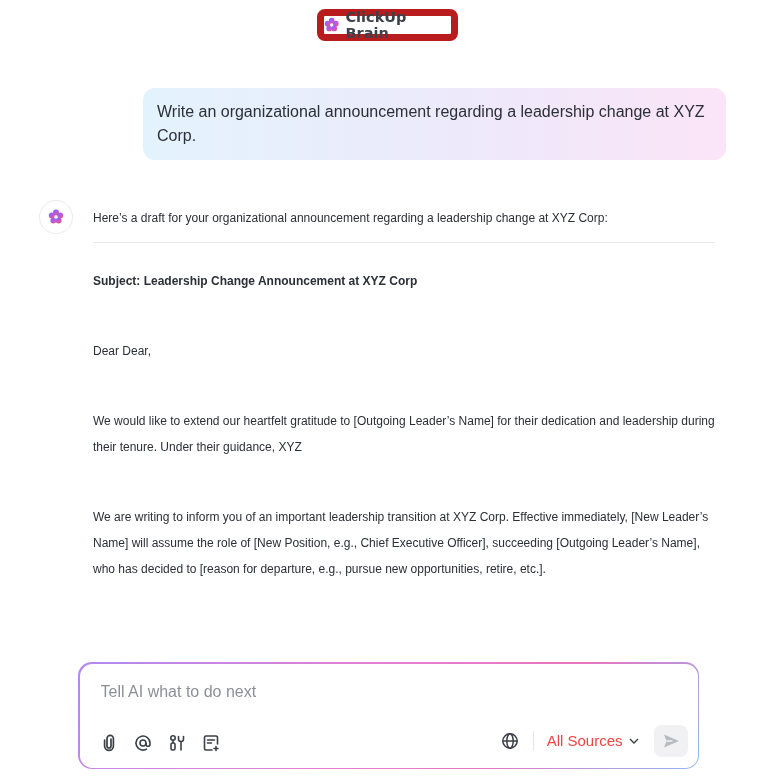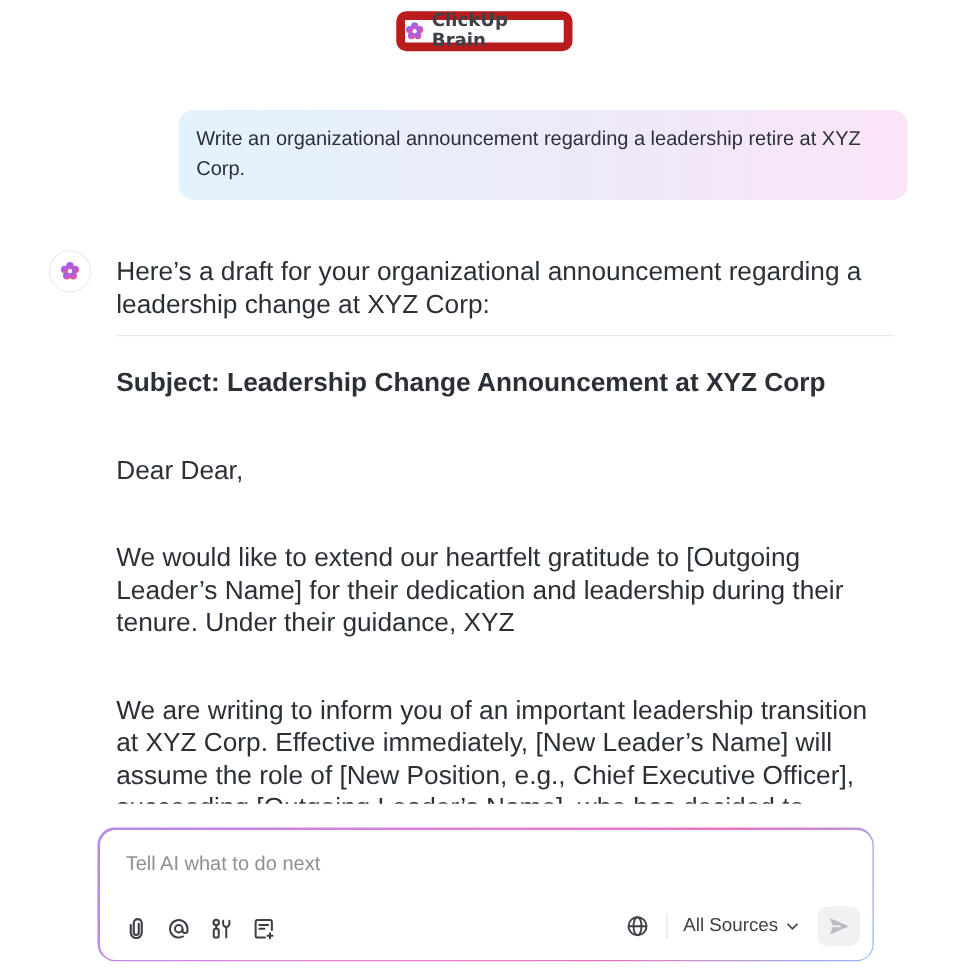--- a/index.html
+++ b/index.html
@@ -22,21 +22,21 @@
     background: linear-gradient(90deg, #e3f3fd 0%, #ede9fb 55%, #fbe4f7 100%);
     font-size: 16px; line-height: 24px; color: #2b2f36;
   }
   .ai-avatar {
     position: absolute; left: 39px; top: 200px; width: 34px; height: 34px;
     border-radius: 50%; border: 1px solid #ececef; box-sizing: border-box;
     display: flex; align-items: center; justify-content: center; background: #fff;
   }
   .ai-response {
     position: absolute; left: 93px; top: 205px; width: 622px;
-    font-size: 21px; line-height: 26px; color: #2b2f36;
+    font-size: 12px; line-height: 26px; color: #2b2f36;
   }
   .ai-intro { margin: 0; }
   .divider { height: 1px; background: #e8e8ea; margin: 11px 0 0 0; }
   .subject { font-weight: bold; margin-top: 25px; margin-bottom: 0; }
   .para { margin: 44px 0 0 0; }
   .clip { position: absolute; left: 0; top: 0; width: 768px; height: 643px; overflow: hidden; }
   .composer {
     position: absolute; left: 78px; top: 662px; width: 621px; height: 107px;
     border-radius: 14px; box-sizing: border-box; padding: 1.5px;
     background: linear-gradient(135deg, #b08af0 0%, #e77fd0 45%, #e774c0 70%, #8eb8f2 100%);
@@ -48,21 +48,21 @@
     position: absolute; left: 21px; top: 19px; width: 560px; border: none; outline: none;
     font-size: 16px; color: #2b2f36; background: transparent; padding: 0;
     font-family: "Liberation Sans", sans-serif;
   }
   .composer-input::placeholder { color: #8c8f96; }
   .tool-icons { position: absolute; left: 18px; top: 68px; display: flex; gap: 12px; }
   .tool-icon { width: 22px; height: 22px; display: flex; align-items: center; justify-content: center; cursor: pointer; }
   .right-tools { position: absolute; right: 10px; top: 61px; display: flex; align-items: center; }
   .globe { width: 22px; height: 22px; display: flex; align-items: center; justify-content: center; margin-right: 12px; }
   .vsep { width: 1px; height: 20px; background: #e5e5e8; margin-right: 13px; }
-  .sources { display: flex; align-items: center; gap: 6px; font-size: 15px; color: #404040; margin-right: 15px; cursor: pointer; }
+  .sources { display: flex; align-items: center; gap: 6px; font-size: 15px; color: #ef4444; margin-right: 15px; cursor: pointer; }
   .send-btn {
     width: 34px; height: 32px; border-radius: 8px; background: #f1f1f3;
     display: flex; align-items: center; justify-content: center; cursor: pointer;
   }
 </style>
 </head>
 <body>
 
 <div class="clip">
   <div class="header-pill">
@@ -77,21 +77,21 @@
       <circle cx="8" cy="3.6" r="3" fill="url(#fg)"></circle>
         <circle cx="12.2" cy="6.6" r="3" fill="url(#fg)"></circle>
       <circle cx="10.6" cy="11.6" r="3" fill="url(#fg)"></circle>
         <circle cx="5.4" cy="11.6" r="3" fill="url(#fg)"></circle>
       <circle cx="3.8" cy="6.6" r="3" fill="url(#fg)"></circle>
         <circle cx="8" cy="8" r="1.6" fill="#fff"></circle>
     </svg>
     <span class="title">ClickUp Brain</span>
   </div>
 
-  <div class="user-bubble">Write an organizational announcement regarding a leadership retire at XYZ Corp.</div>
+  <div class="user-bubble">Write an organizational announcement regarding a leadership change at XYZ Corp.</div>
 
   <div class="ai-avatar">
     <svg class="flower" viewBox="0 0 16 16">
       <defs>
         <linearGradient id="fg2" x1="0" y1="0" x2="1" y2="1">
           <stop offset="0" stop-color="#5b7bf7"></stop>
             <stop offset="0.5" stop-color="#c154e6"></stop>
             <stop offset="1" stop-color="#f2663b"></stop>
         </linearGradient>
       </defs>

